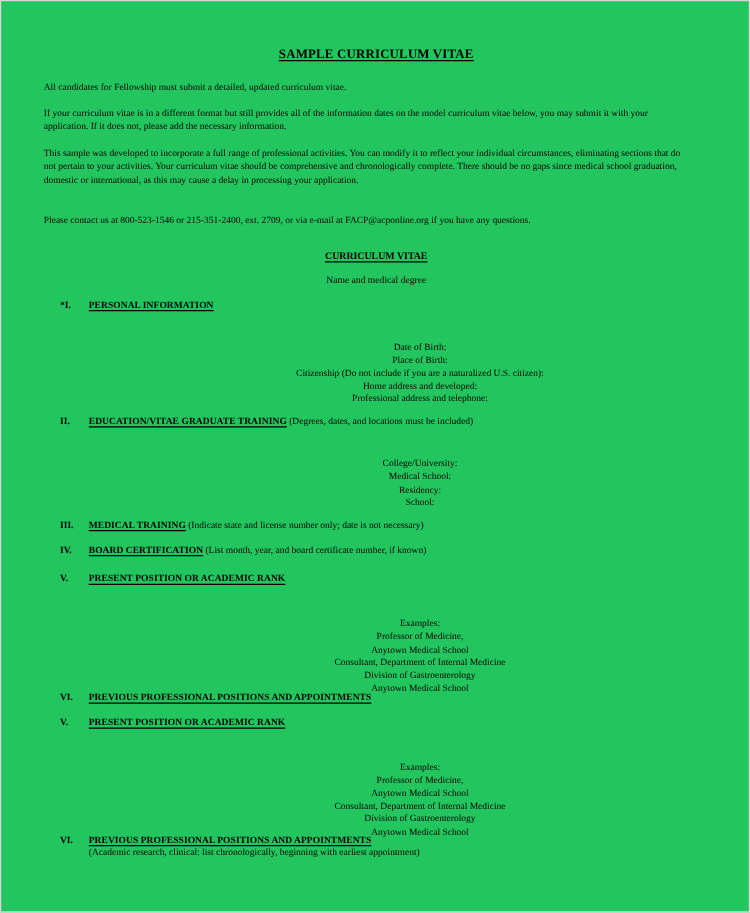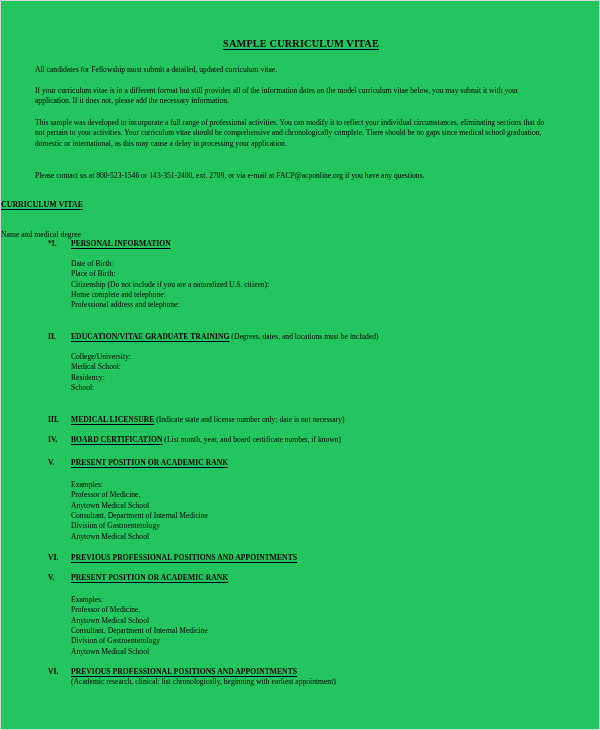--- a/index.html
+++ b/index.html
@@ -59,32 +59,33 @@
   #intro1 { top: 64px; }
   #intro2 { top: 85px; }
   #intro3 { top: 117px; }
   #intro4 { top: 170px; }
 
   
   .cv-head {
     position: absolute;
     left: 0;
     width: 600px;
+    text-align: center;
   }
   #cv-heading {
     top: 199px;
     font-size: 7.9px;
     font-weight: bold;
   }
   #cv-heading span {
     text-decoration: underline;
     text-underline-offset: 1.5px;
   }
   #cv-subheading {
-    top: 229px;
+    top: 218px;
     font-size: 7.7px;
   }
 
   
   .section {
     position: absolute;
     left: 0;
     width: 600px;
     font-size: 7.6px;
   }
@@ -110,23 +111,24 @@
   .sec-note {
     font-weight: normal;
     text-decoration: none;
   }
   .sec-note-below {
     padding-left: 70px;
     line-height: 10.4px;
     font-size: 7.6px;
   }
   .sub-list {
-    margin: 0;
+    margin: 14px;
     padding: 0 0 0 70px;
     list-style: none;
+    text-align: center;
   }
   .sub-list li {
     line-height: 10.35px;
     font-size: 7.6px;
   }
 
   
   #sec-I     { top: 238px; }
   #sec-I-sub { top: 258px; }
   #sec-II     { top: 331px; }
@@ -153,40 +155,40 @@
     <div class="intro" id="intro1">
       <p>All candidates for Fellowship must submit a detailed, updated curriculum vitae.</p>
     </div>
     <div class="intro" id="intro2">
       <p>If your curriculum vitae is in a different format but still provides all of the information dates on the model curriculum vitae below, you may submit it with your application. If it does not, please add the necessary information.</p>
     </div>
     <div class="intro" id="intro3">
       <p>This sample was developed to incorporate a full range of professional activities. You can modify it to reflect your individual circumstances, eliminating sections that do not pertain to your activities. Your curriculum vitae should be comprehensive and chronologically complete. There should be no gaps since medical school graduation, domestic or international, as this may cause a delay in processing your application.</p>
     </div>
     <div class="intro" id="intro4">
-      <p>Please contact us at 800-523-1546 or 143-351-2400, ext. 2709, or via e-mail at  FACP@acponline.org if you have any questions.</p>
+      <p>Please contact us at 800-523-1546 or 215-351-2400, ext. 2709, or via e-mail at  FACP@acponline.org if you have any questions.</p>
     </div>
 
     <div class="cv-head" id="cv-heading">
       <span>CURRICULUM VITAE</span>
     </div>
     <div class="cv-head" id="cv-subheading">Name and medical degree</div>
 
     <div class="section" id="sec-I">
       <div class="sec-line">
         <span class="sec-num">*I.</span>
         <span class="sec-title">PERSONAL INFORMATION</span>
       </div>
     </div>
     <div class="section" id="sec-I-sub">
       <ul class="sub-list">
         <li>Date of Birth:</li>
         <li>Place of Birth:</li>
         <li>Citizenship (Do not include if you are a naturalized U.S. citizen):</li>
-        <li>Home complete and telephone:</li>
+        <li>Home address and developed:</li>
         <li>Professional address and telephone:</li>
       </ul>
     </div>
 
     <div class="section" id="sec-II">
       <div class="sec-line">
         <span class="sec-num">II.</span>
         <span class="sec-title">EDUCATION/VITAE GRADUATE TRAINING</span><span class="sec-note"> (Degrees, dates, and locations must be included)</span>
       </div>
     </div>
@@ -195,21 +197,21 @@
         <li>College/University:</li>
         <li>Medical School:</li>
         <li>Residency:</li>
         <li>School:</li>
       </ul>
     </div>
 
     <div class="section" id="sec-III">
       <div class="sec-line">
         <span class="sec-num">III.</span>
-        <span class="sec-title">MEDICAL LICENSURE</span><span class="sec-note"> (Indicate state and license number only; date is not necessary)</span>
+        <span class="sec-title">MEDICAL TRAINING</span><span class="sec-note"> (Indicate state and license number only; date is not necessary)</span>
       </div>
     </div>
 
     <div class="section" id="sec-IV">
       <div class="sec-line">
         <span class="sec-num">IV.</span>
         <span class="sec-title">BOARD CERTIFICATION</span><span class="sec-note"> (List month, year, and board certificate number, if known)</span>
       </div>
     </div>
 

